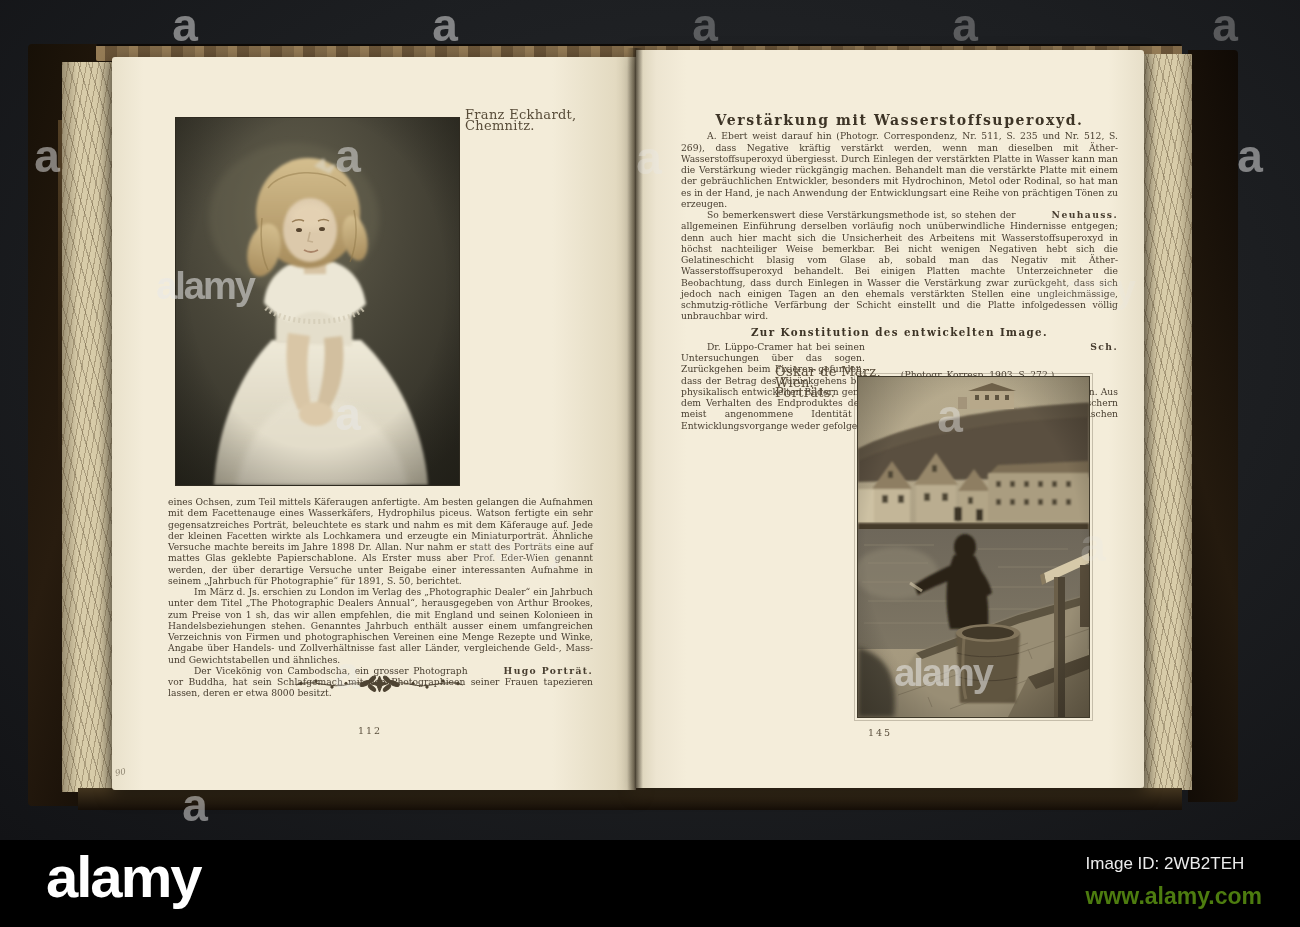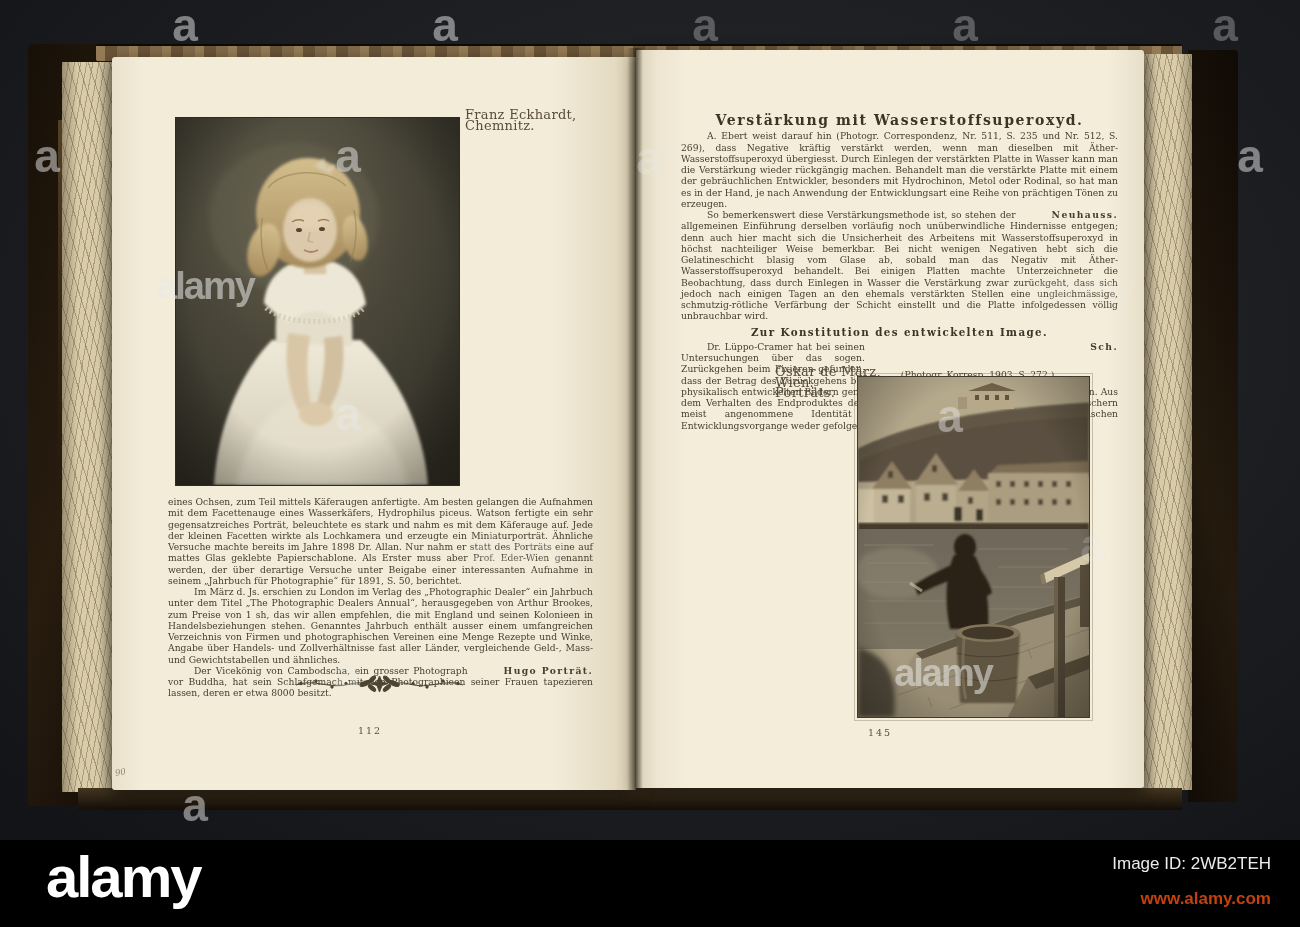--- a/index.html
+++ b/index.html
@@ -5,24 +5,24 @@
   html,body{margin:0;padding:0;background:#000;}
   #stage{position:relative;width:1300px;height:927px;overflow:hidden;background:#000;
          font-family:"DejaVu Serif","Liberation Serif",serif;}
 
   
   .scene{position:absolute;left:0;top:0;width:1300px;height:840px;
          background:radial-gradient(ellipse at 55% 40%, #27292c 0%, #1c1e21 55%, #121316 100%);}
   .footer-bar{position:absolute;left:0;bottom:0;width:1300px;height:87px;background:#000;z-index:40;}
   .alamy-logo{position:absolute;left:46px;top:843px;z-index:41;color:#fff;
         font-family:"Liberation Sans",sans-serif;font-weight:bold;font-size:58px;letter-spacing:-2px;}
-  .footer-right{position:absolute;right:29px;top:854px;z-index:41;text-align:right;
+  .footer-right{position:absolute;right:38px;top:854px;z-index:41;
         font-family:"Liberation Sans",sans-serif;color:#ececec;}
   .footer-right .image-id{font-size:17px;}
-  .footer-right .website{font-size:17px;font-weight:bold;color:#c2410c;margin-top:15px;}
+  .footer-right .website{font-size:23px;font-weight:bold;color:#4d7c0f;margin-top:9px;}
 
   
   .cover-left{position:absolute;left:28px;top:44px;width:86px;height:762px;border-radius:4px 0 0 4px;
         background:linear-gradient(105deg,#171007 0%,#281c0f 55%,#140d06 100%);}
   .cover-left-marble{position:absolute;left:58px;top:120px;width:40px;height:340px;
         background:linear-gradient(170deg,rgba(128,100,60,.55),rgba(78,58,33,.25) 70%,rgba(40,30,16,.1));}
   .cover-right{position:absolute;left:1188px;top:50px;width:50px;height:752px;border-radius:0 4px 4px 0;
         background:linear-gradient(255deg,#100a05 0%,#241a0e 60%,#120c06 100%);}
   .edge-top{position:absolute;left:96px;top:44px;width:1086px;height:15px;border-top:2px solid #0e0a06;border-radius:2px;
         background-color:#7c6748;

